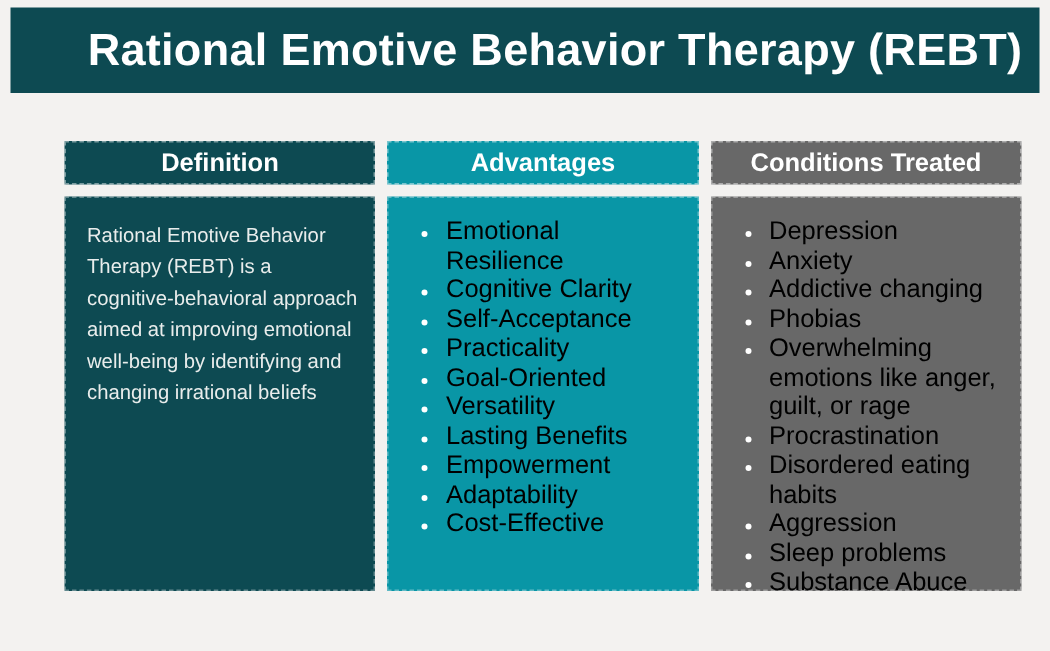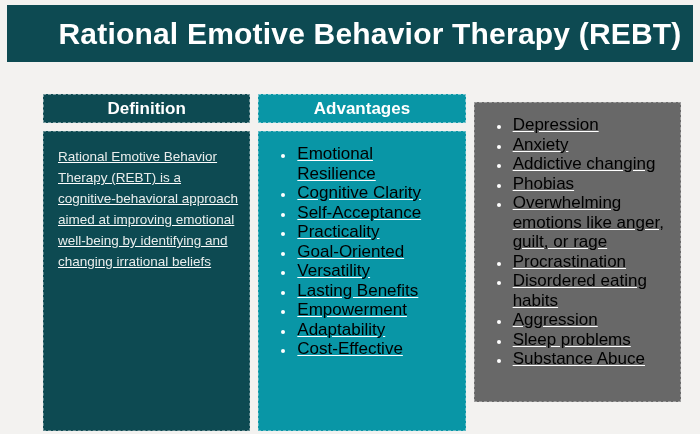--- a/index.html
+++ b/index.html
@@ -56,26 +56,25 @@
     align-items: center;
     justify-content: center;
     color: #ffffff;
     font-size: 17px;
     font-weight: bold;
     border: 1px dashed rgba(255,255,255,0.45);
     box-sizing: border-box;
   }
   .col-body {
     margin-top: 8px;
-    height: 300px;
+    height: 263px;
     box-sizing: border-box;
     border: 1px dashed rgba(255,255,255,0.35);
     padding: 12px 10px 10px 12px;
     color: #ffffff;
-    text-decoration: underline;
   }
   .col-dark  .col-header, .col-dark  .col-body { background: var(--dark-teal, #0d4a52); }
   .col-teal  .col-header, .col-teal  .col-body { background: var(--teal, #0996a6); }
   .col-gray  .col-header, .col-gray  .col-body { background: var(--gray, #686868); }
   .definition-text {
     margin: 2px 0 0 2px;
     font-size: 13.5px;
     line-height: 21px;
     color: #e9edec;
   }
@@ -120,20 +119,21 @@
           <li>Versatility</li>
           <li>Lasting Benefits</li>
           <li>Empowerment</li>
           <li>Adaptability</li>
           <li>Cost-Effective</li>
         </ul>
       </div>
     </div>
 
     <div class="column col-gray">
+      <div class="col-header">Conditions Treated</div>
       <div class="col-body">
         <ul class="bullets">
           <li>Depression</li>
           <li>Anxiety</li>
           <li>Addictive changing</li>
           <li>Phobias</li>
           <li>Overwhelming emotions like anger, guilt, or rage</li>
           <li>Procrastination</li>
           <li>Disordered eating habits</li>
           <li>Aggression</li>

